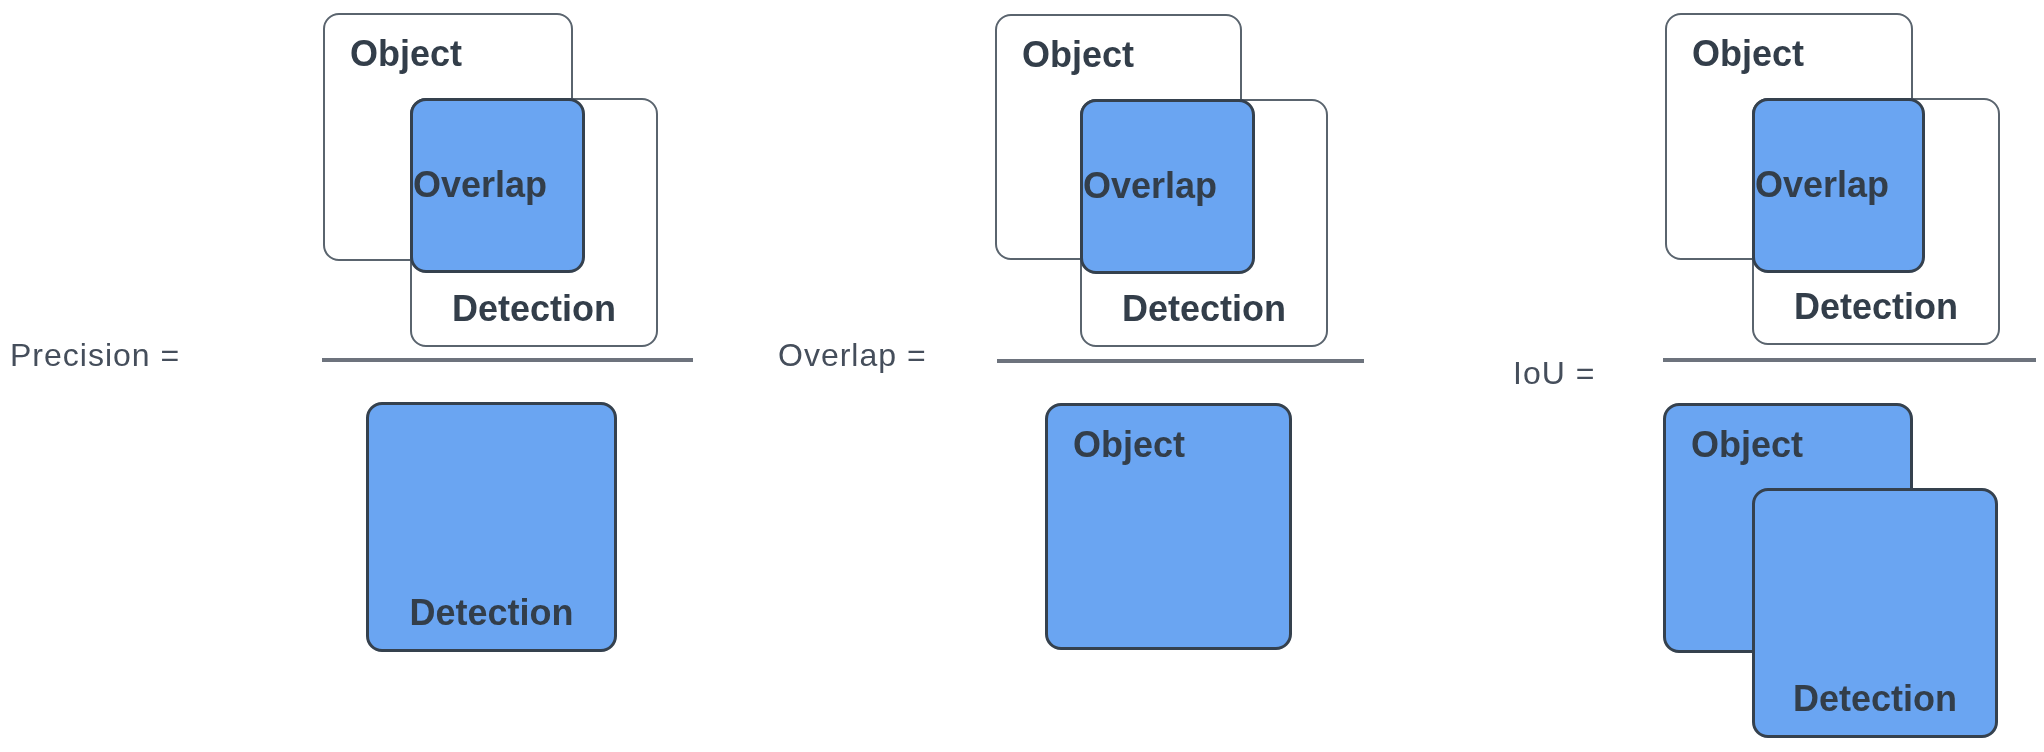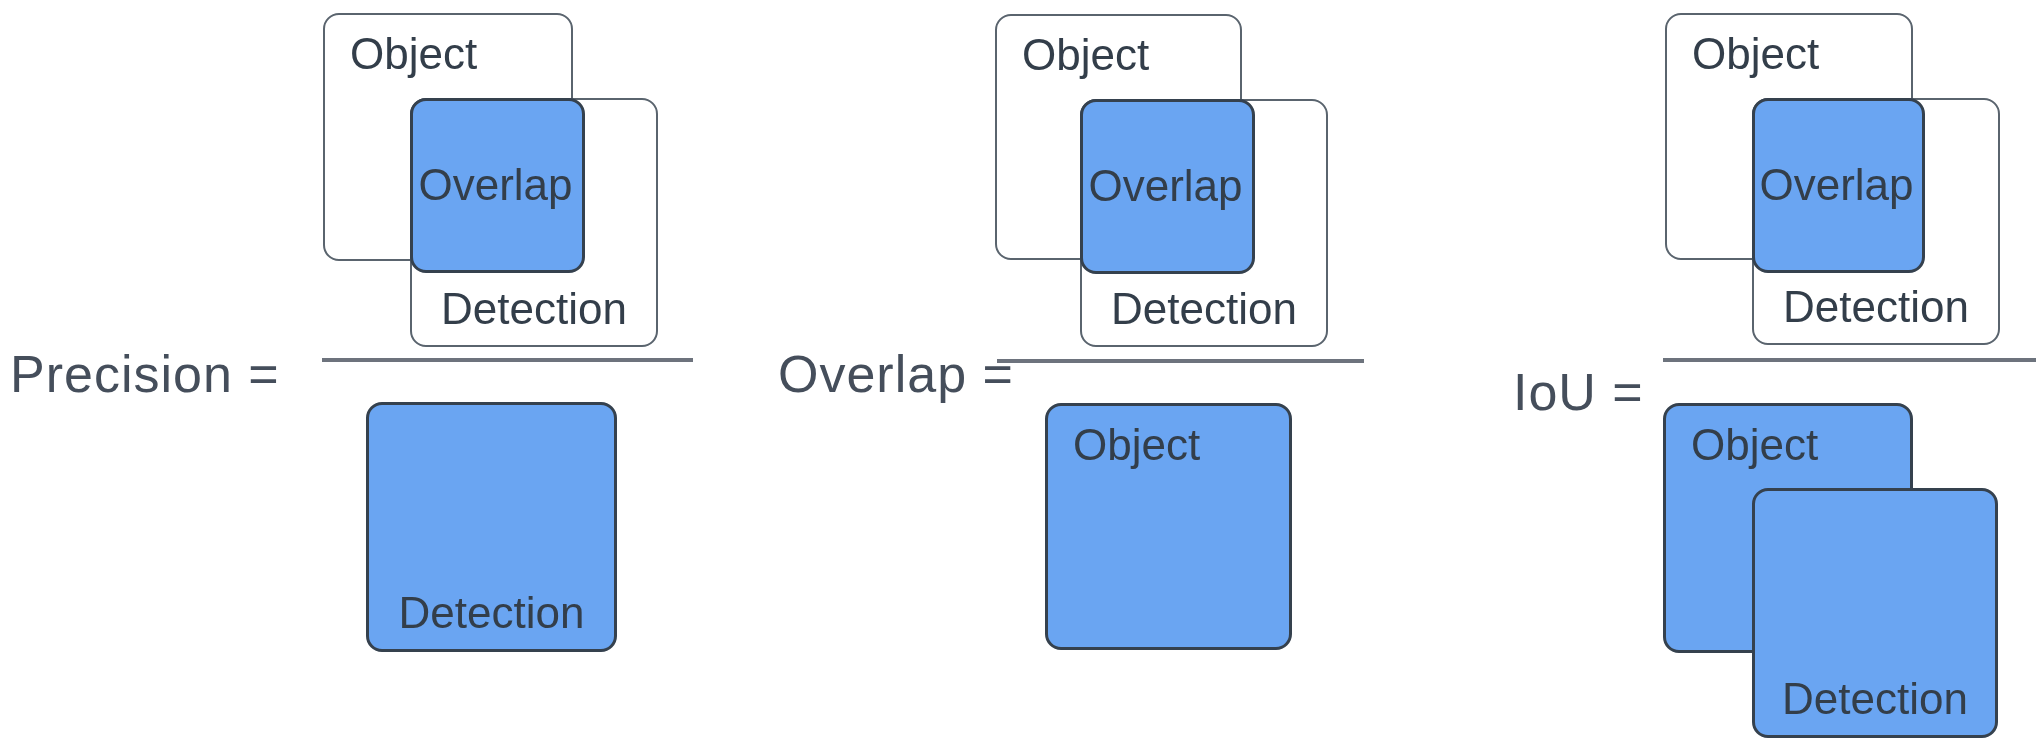--- a/index.html
+++ b/index.html
@@ -9,51 +9,50 @@
     --box-label-text:#333e4a;
     --formula-text:#454e5b;
     --fraction-line:#6d737d;
     --background:#ffffff;
   }
   html,body{margin:0;padding:0;}
   body{background:var(--background);font-family:"Liberation Sans",sans-serif;}
   .stage{position:relative;width:2044px;height:752px;background:var(--background);overflow:hidden;}
   .formula-label{
     position:absolute;
-    font-size:52px;
+    font-size:32px;
     line-height:48px;
     color:var(--formula-text);
     white-space:nowrap;
     letter-spacing:1px;
-    margin-top:19px;
   }
   .box{
     position:absolute;
     border-radius:16px;
     box-sizing:border-box;
   }
   .box--white{
     background:var(--background);
     border:2px solid var(--white-box-border);
   }
   .box--blue{
     background:var(--overlap-fill);
     border:3px solid var(--blue-box-border);
   }
   .box-label{
     position:absolute;
-    font-weight:normal;
-    font-size:44px;
+    font-weight:bold;
+    font-size:36px;
     line-height:40px;
     color:var(--box-label-text);
     white-space:nowrap;
   }
   .box-label--topleft{left:25px;top:19px;}
   .box-label--bottom{left:0;right:0;bottom:16px;text-align:center;}
-  .box-label--center{left:0;right:4px;top:50%;transform:translateY(-52%);text-align:center;}
+  .box-label--center{left:0;right:4px;top:50%;transform:translateY(-52%);text-align:left;}
   .fraction-line{
     position:absolute;
     height:4px;
     background:var(--fraction-line);
   }
 </style>
 </head>
 <body>
 
 <div class="stage">

